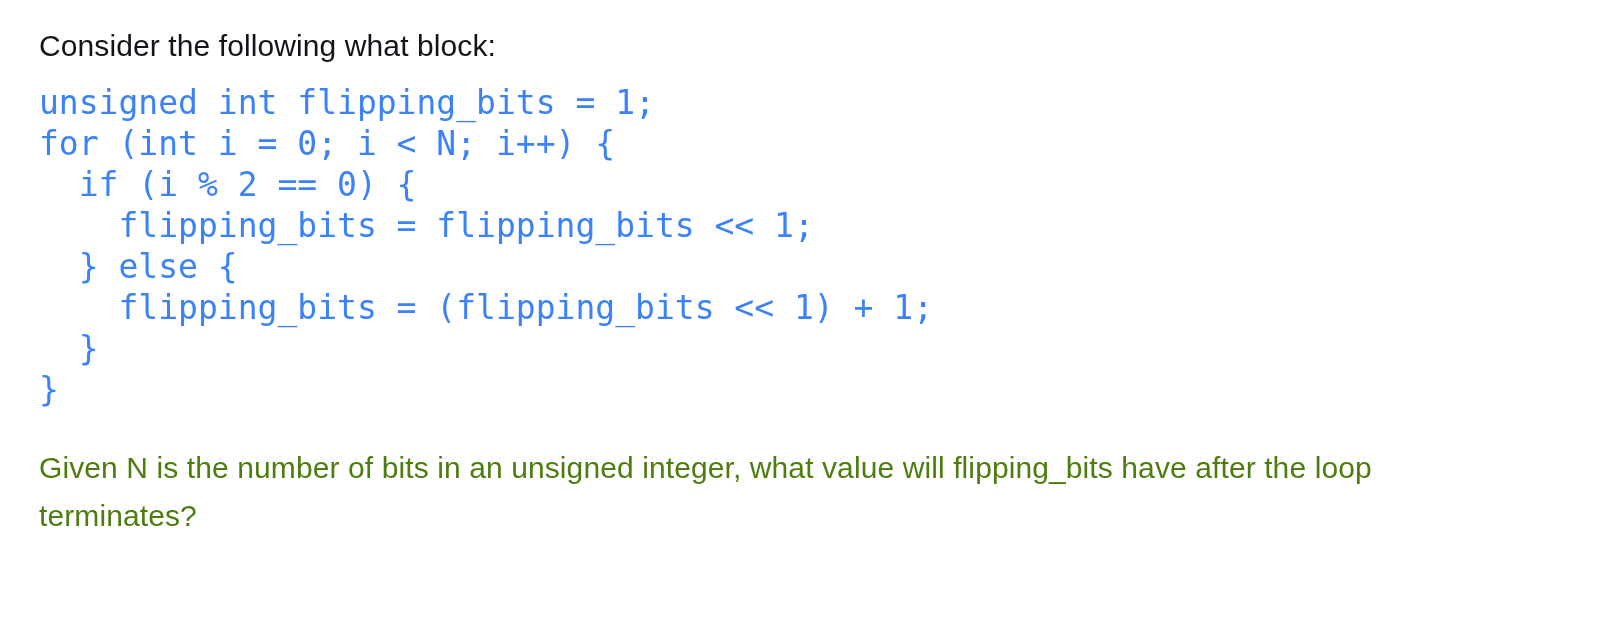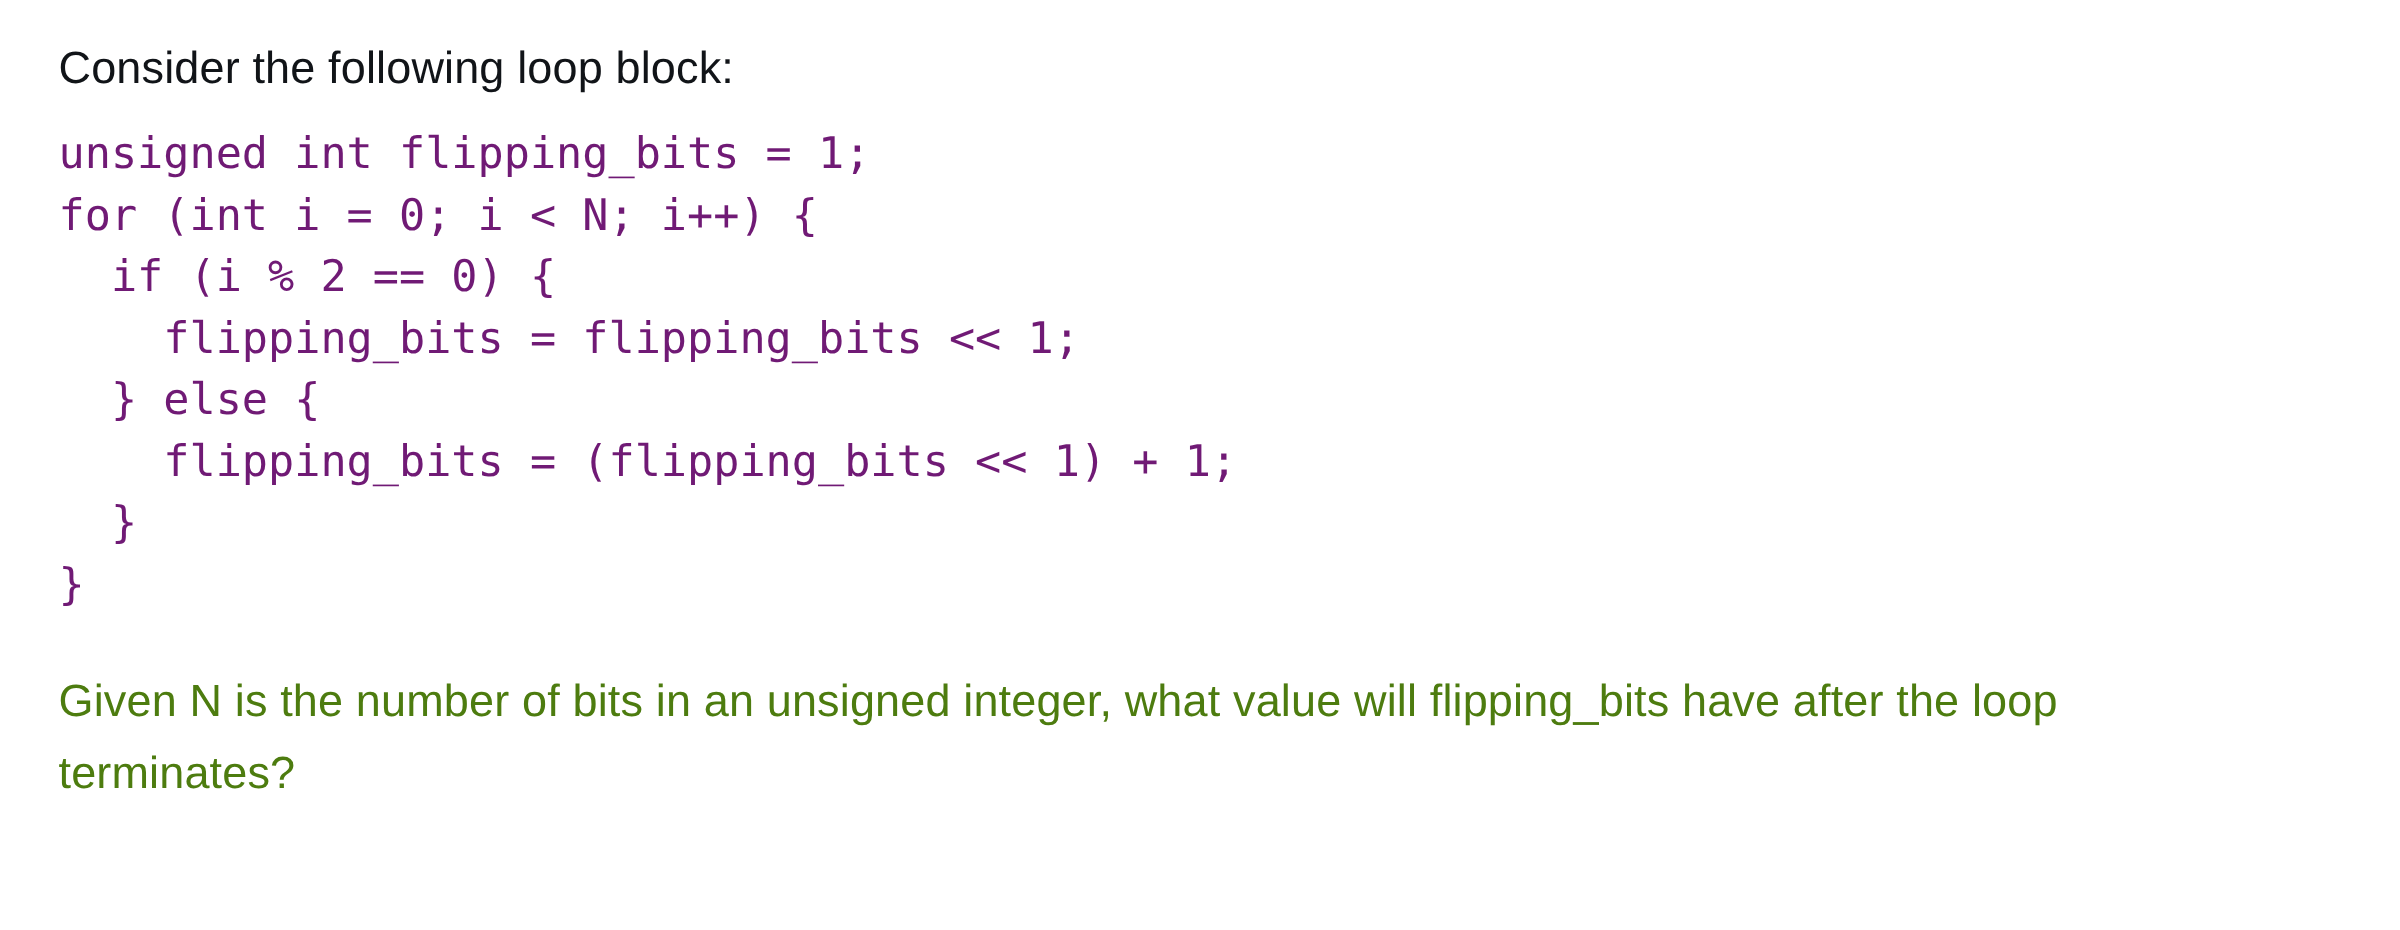--- a/index.html
+++ b/index.html
@@ -35,23 +35,23 @@
     color: #111418;
     letter-spacing: 0.1px;
     white-space: pre;
   }
 
   .code-block {
     margin: 0;
     padding: 0;
     padding-top: 16px;
     font-family: "DejaVu Sans Mono", monospace;
-    font-size: 29px;
+    font-size: 33px;
     line-height: 41px;
-    color: #701a75;
+    color: #3b82f6;
     white-space: pre;
     letter-spacing: 0;
     tab-size: 2;
   }
 
   .code-line {
     display: block;
     white-space: pre;
     min-height: 41px;
   }
@@ -65,19 +65,19 @@
     color: #4d7c0f;
     letter-spacing: 0.1px;
     max-width: 1425px;
   }
 </style>
 </head>
 <body>
 
 <div class="page">
 
-  <p class="intro-line">Consider the following loop block:</p>
+  <p class="intro-line">Consider the following what block:</p>
 
   <pre class="code-block"><span class="code-line">unsigned int flipping_bits = 1;</span><span class="code-line">for (int i = 0; i &lt; N; i++) {</span><span class="code-line">  if (i % 2 == 0) {</span><span class="code-line">    flipping_bits = flipping_bits &lt;&lt; 1;</span><span class="code-line">  } else {</span><span class="code-line">    flipping_bits = (flipping_bits &lt;&lt; 1) + 1;</span><span class="code-line">  }</span><span class="code-line">}</span></pre>
 
   <p class="question-para">Given N is the number of bits in an unsigned integer, what value will flipping_bits have after the loop terminates?</p>
 
 </div>
 
 </body></html>

